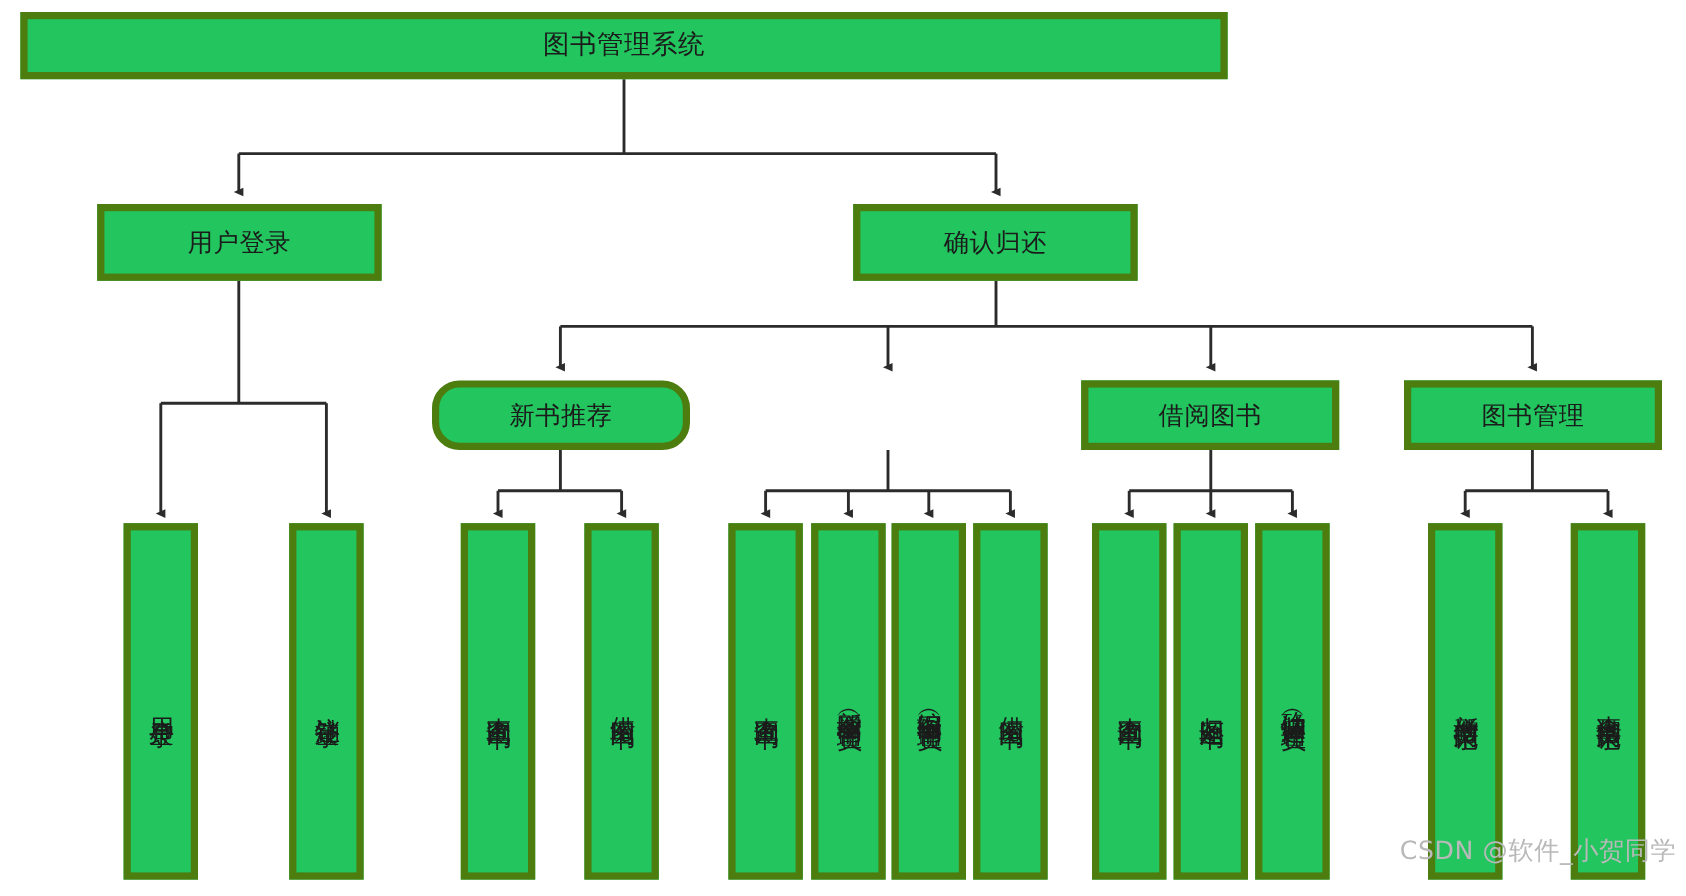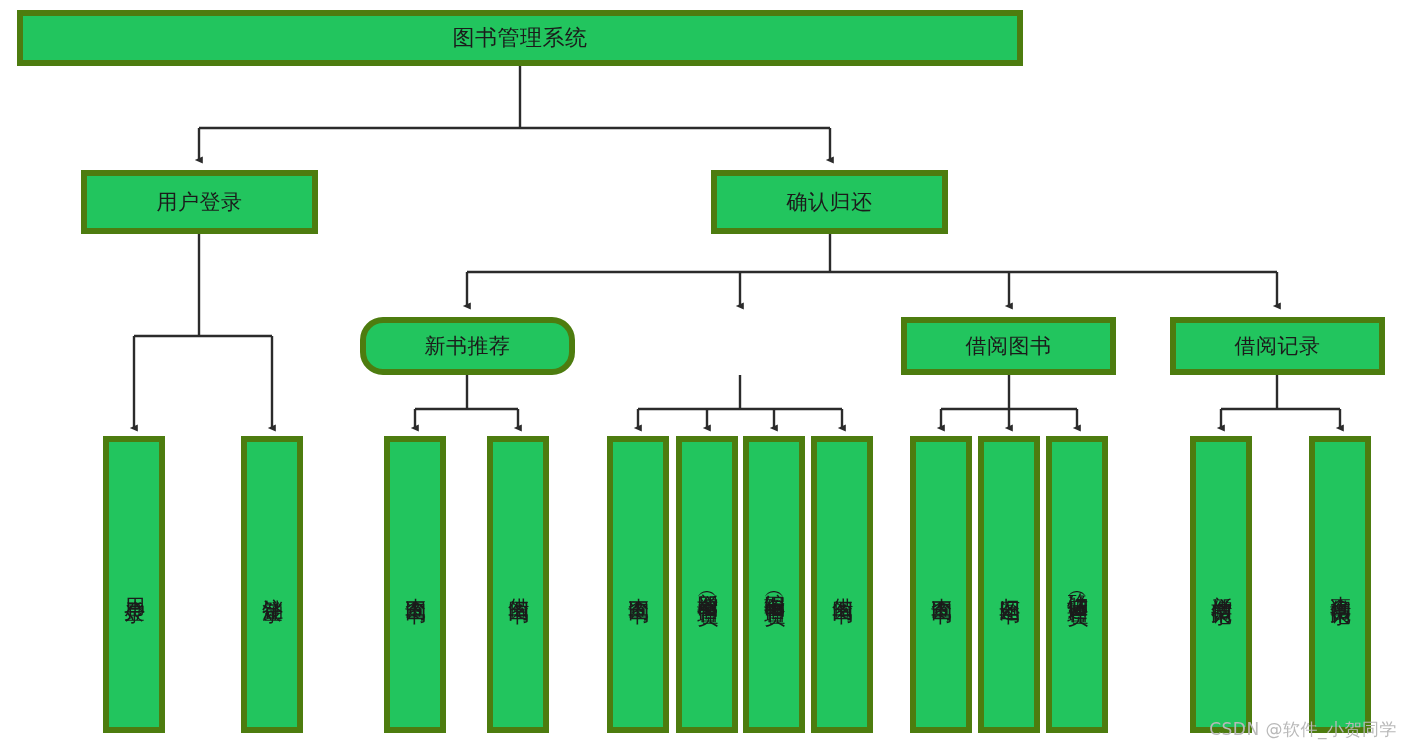--- a/index.html
+++ b/index.html
@@ -61,22 +61,22 @@
     text-orientation: upright;
     font-size: 21px;
     line-height: 1.12;
     letter-spacing: 2px;
     white-space: nowrap;
     max-height: 100%;
   }
   .watermark {
     position: absolute;
     right: 8px;
-    bottom: 6px;
-    font-size: 17px;
+    bottom: 24px;
+    font-size: 21px;
     color: #b9b9b9;
     letter-spacing: 0.5px;
     z-index: 5;
     white-space: nowrap;
     font-family: "DejaVu Sans", "Liberation Sans", sans-serif;
   }
 </style>
 </head>
 <body>
 
@@ -148,21 +148,21 @@
   <div class="node horiz" style="left:360px; top:317px; width:215px; height:58px;border-radius:23px;">
     <span class="node-label">新书推荐</span>
   </div>
 
 
   <div class="node horiz" style="left:901px; top:317px; width:215px; height:58px;">
     <span class="node-label">借阅图书</span>
   </div>
 
   <div class="node horiz" style="left:1170px; top:317px; width:215px; height:58px;">
-    <span class="node-label">借阅记录</span>
+    <span class="node-label">图书管理</span>
   </div>
 
   <div class="node vert" style="left:103px; top:436px; width:62px; height:297px;">
     <span class="node-label">用户登录</span>
   </div>
 
   <div class="node vert" style="left:241px; top:436px; width:62px; height:297px;">
     <span class="node-label">注销登录</span>
   </div>
 

